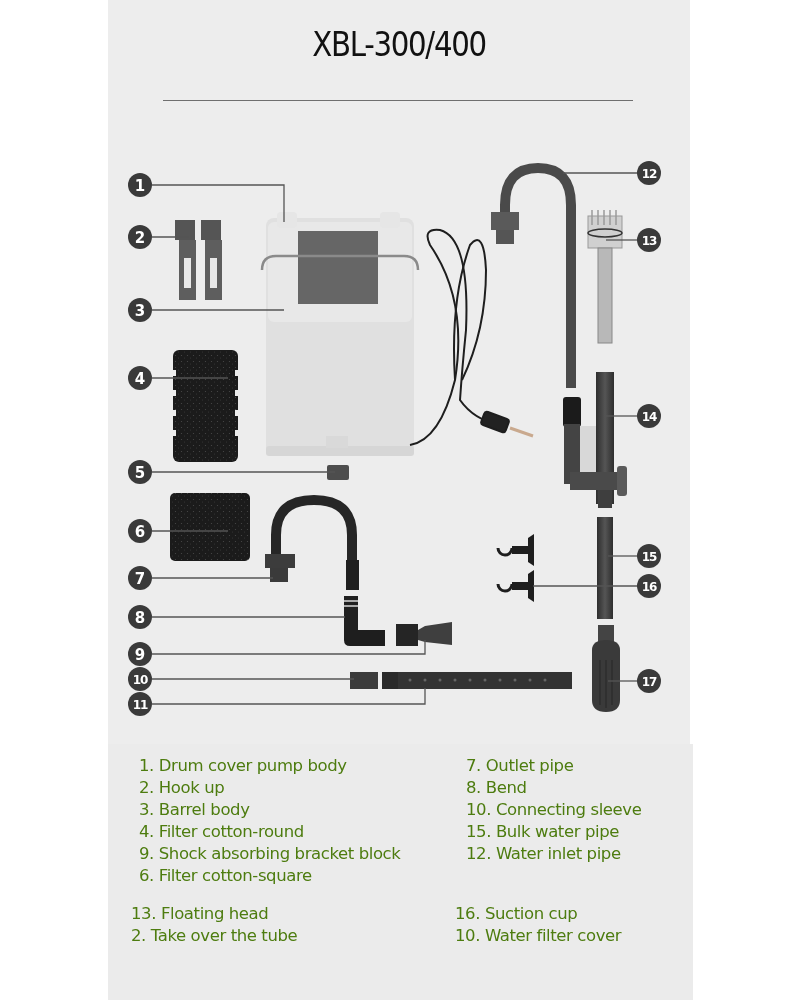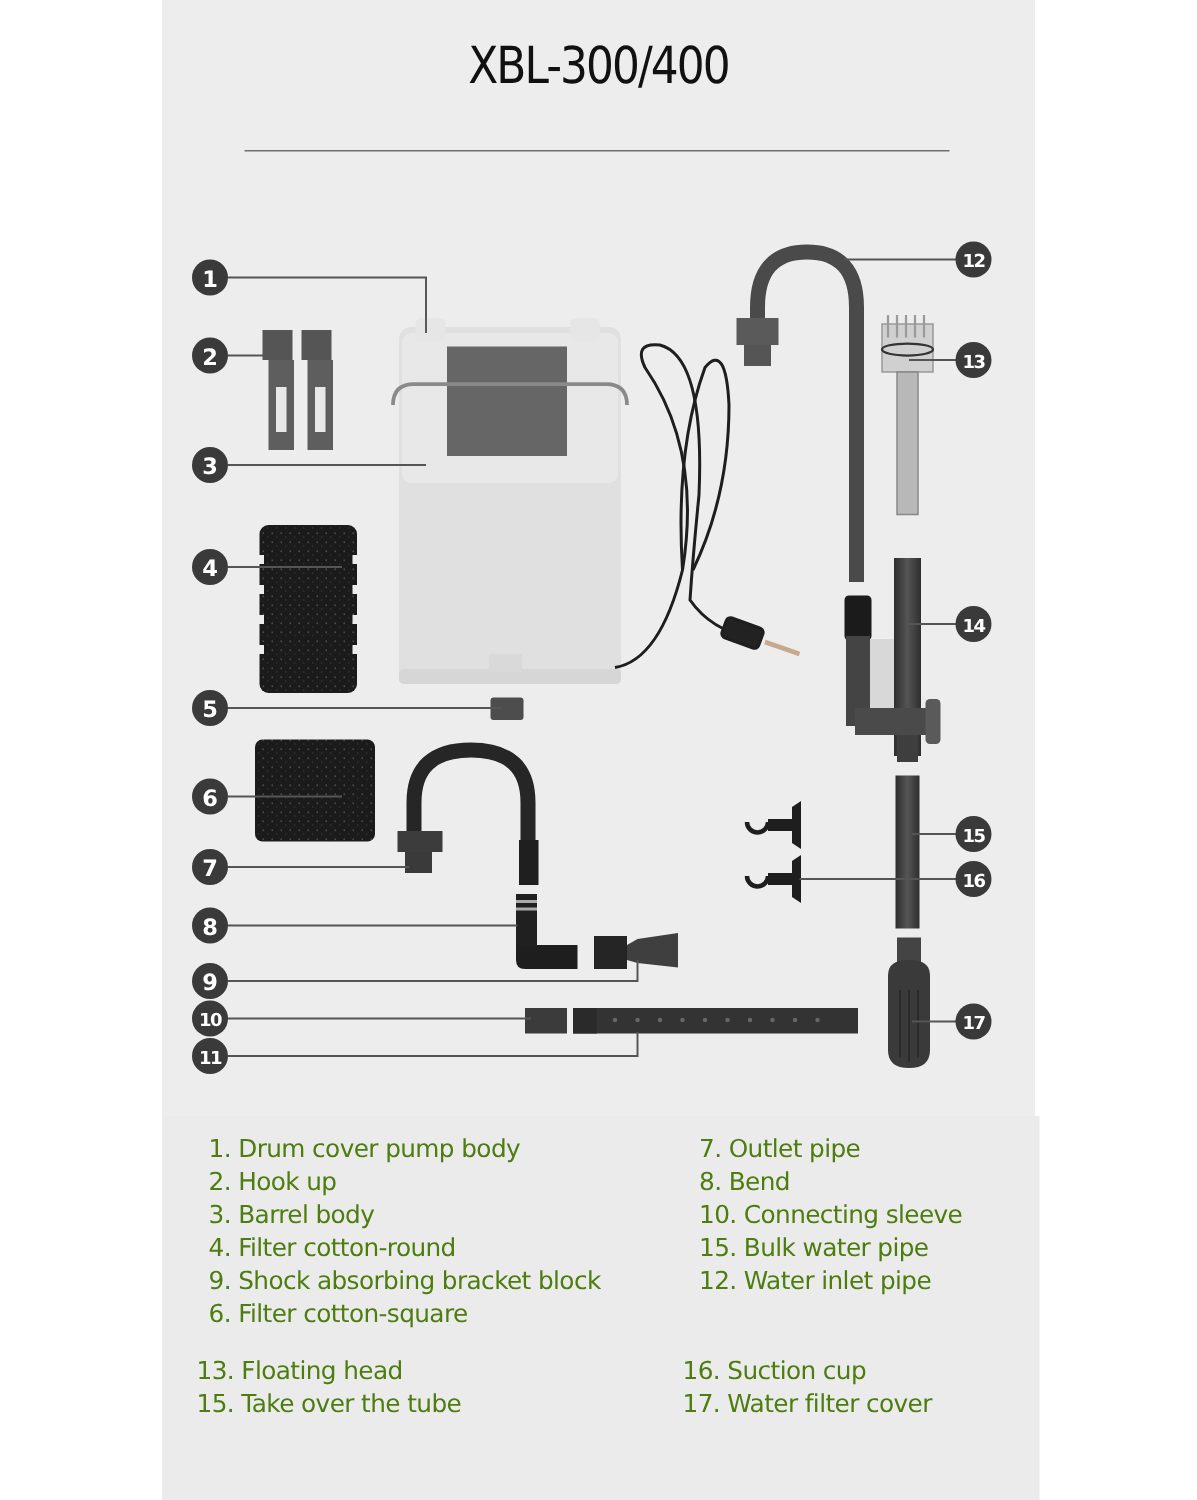--- a/index.html
+++ b/index.html
@@ -278,18 +278,18 @@
 </div>
 <div class="list l2">
   <div>7. Outlet pipe</div>
   <div>8. Bend</div>
   <div>10. Connecting sleeve</div>
   <div>15. Bulk water pipe</div>
   <div>12. Water inlet pipe</div>
 </div>
 <div class="list l3">
   <div>13. Floating head</div>
-  <div>15. Take over the tube</div>
+  <div>2. Take over the tube</div>
 </div>
 <div class="list l4">
   <div>16. Suction cup</div>
-  <div>17. Water filter cover</div>
+  <div>10. Water filter cover</div>
 </div>
 
 </body></html>

